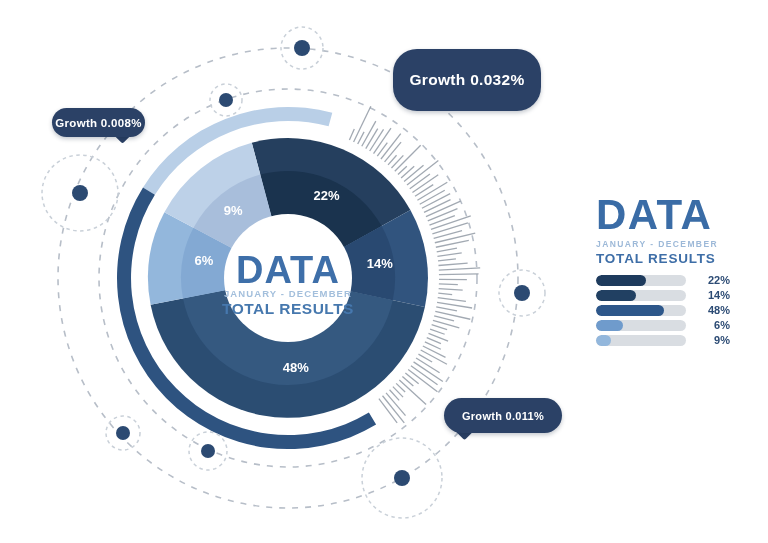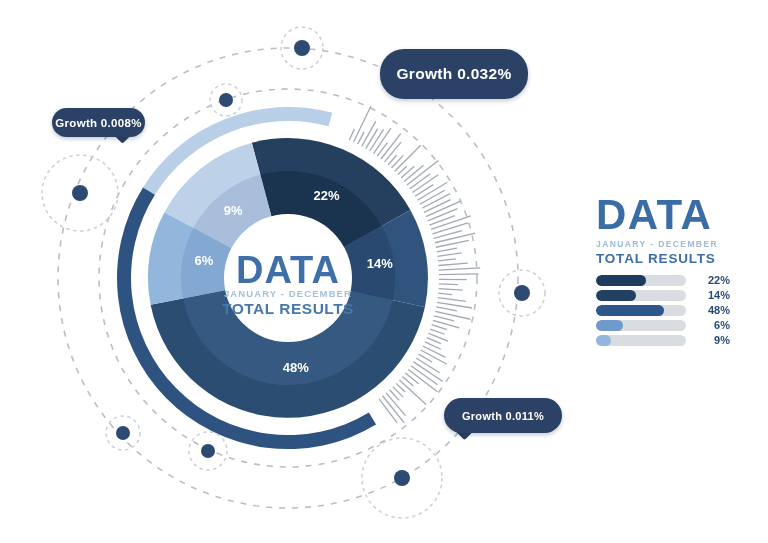--- a/index.html
+++ b/index.html
@@ -146,21 +146,21 @@
         <circle cx="123" cy="433" r="7" fill="#2c4a72"></circle>
         <circle cx="208" cy="451" r="19" fill="none" stroke="#c9d0d8" stroke-width="1.5" stroke-dasharray="3.5 3.5"></circle>
         <circle cx="208" cy="451" r="7" fill="#2c4a72"></circle>
         <circle cx="402" cy="478" r="40" fill="none" stroke="#c9d0d8" stroke-width="1.5" stroke-dasharray="3.5 3.5"></circle>
         <circle cx="402" cy="478" r="8" fill="#2c4a72"></circle>
         <circle cx="522" cy="293" r="23" fill="none" stroke="#c9d0d8" stroke-width="1.5" stroke-dasharray="3.5 3.5"></circle>
         <circle cx="522" cy="293" r="8" fill="#2c4a72"></circle>
       </g>
   </svg>
 
-  <div class="bubble" style="left:380px;top:49px;width:148px;height:50px;">
+  <div class="bubble" style="left:393px;top:49px;width:148px;height:62px;">
     <div class="tail" style="left:18px;top:29px;width:18px;height:18px;"></div>
     <div class="pill" style="font-size:15.5px;">Growth 0.032%</div>
   </div>
   <div class="bubble" style="left:52px;top:108px;width:93px;height:29px;border-radius:8px;">
     <div class="tail" style="left:64px;top:20px;width:13px;height:13px;"></div>
     <div class="pill" style="font-size:11.5px;">Growth 0.008%</div>
   </div>
   <div class="bubble" style="left:444px;top:398px;width:118px;height:35px;">
     <div class="tail" style="left:13px;top:24px;width:15px;height:15px;"></div>
     <div class="pill" style="font-size:11px;">Growth 0.011%</div>

